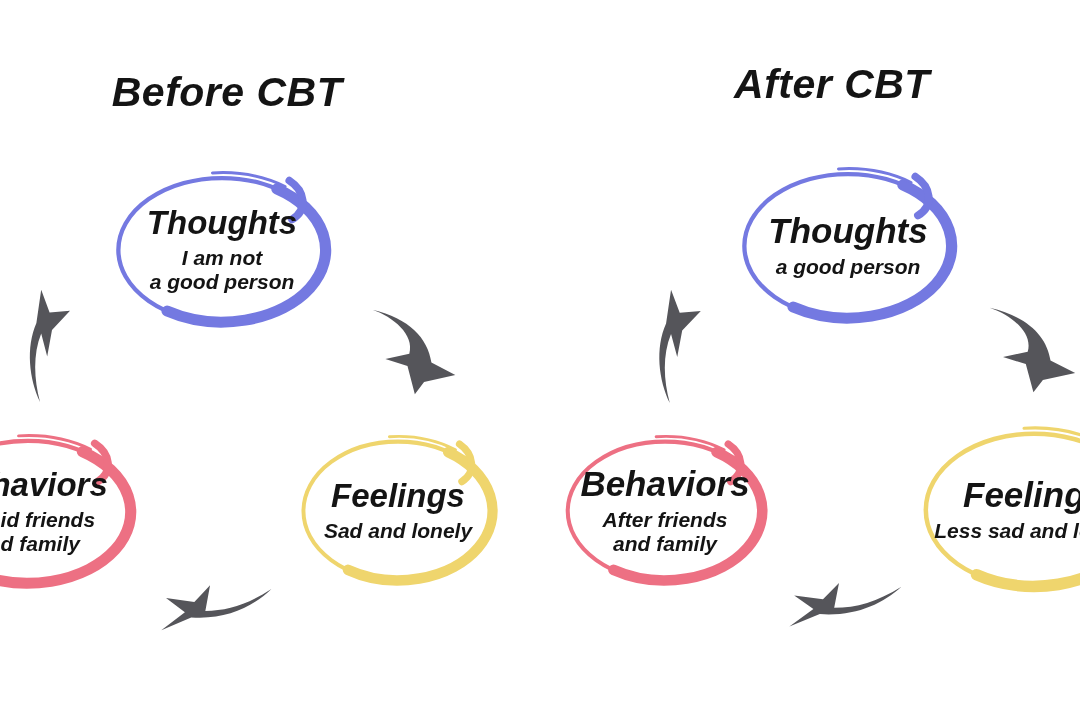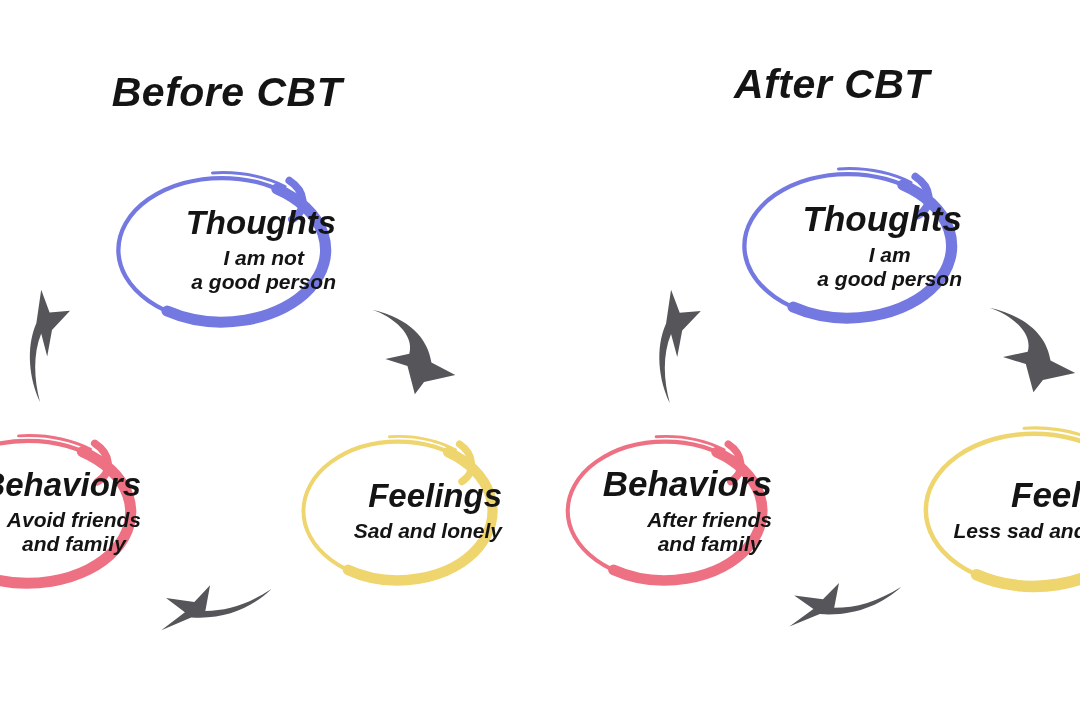--- a/index.html
+++ b/index.html
@@ -13,21 +13,21 @@
   .defs { position:absolute; width:0; height:0; overflow:hidden; }
 
   
   .title { position:absolute; width:340px; text-align:center; font-size:41px; white-space:nowrap; letter-spacing:0.5px; }
   .title-before { left:57px;  top:42px; }
   .title-after  { left:662px; top:34px;font-style:italic; }
 
   
   .node { position:absolute; }
   .node svg.ring { position:absolute; left:0; top:0; width:100%; height:100%; overflow:visible; }
-  .node-text { position:absolute; inset:0; display:flex; flex-direction:column; align-items:flex-end; justify-content:center; }
+  .node-text { position:absolute; inset:0; display:flex; flex-direction:column; align-items:center; justify-content:center; }
   .label  { font-size:33px; white-space:nowrap; line-height:1.05; }
   .after .label { font-size:35px; }
   .detail { margin-top:6px; font-size:21px; line-height:1.14; text-align:center; white-space:nowrap; }
 
   .node.thoughts  svg.ring { color:var(--thoughts,#7479E1); }
   .node.feelings  svg.ring { color:var(--feelings,#EFD56D); }
   .node.behaviors svg.ring { color:var(--behaviors,#ED7083); }
 
   
   .b-thoughts  { left:108px;  top:167px; width:228px; height:166px; }
@@ -133,21 +133,20 @@
   <section class="diagram after">
     <h1 class="title title-after">After CBT</h1>
 
     <div class="node thoughts a-thoughts">
       <svg class="ring" viewBox="0 0 264 196" preserveAspectRatio="none">
           <use href="#sym-ring"></use>
         </svg>
       <div class="node-text">
         <div class="label">Thoughts</div>
         <div class="detail">
-          <div>I am</div>
           <div>a good person</div>
         </div>
       </div>
     </div>
 
     <div class="node behaviors a-behaviors">
       <svg class="ring" viewBox="0 0 264 196" preserveAspectRatio="none">
           <use href="#sym-ring"></use>
         </svg>
       <div class="node-text">

